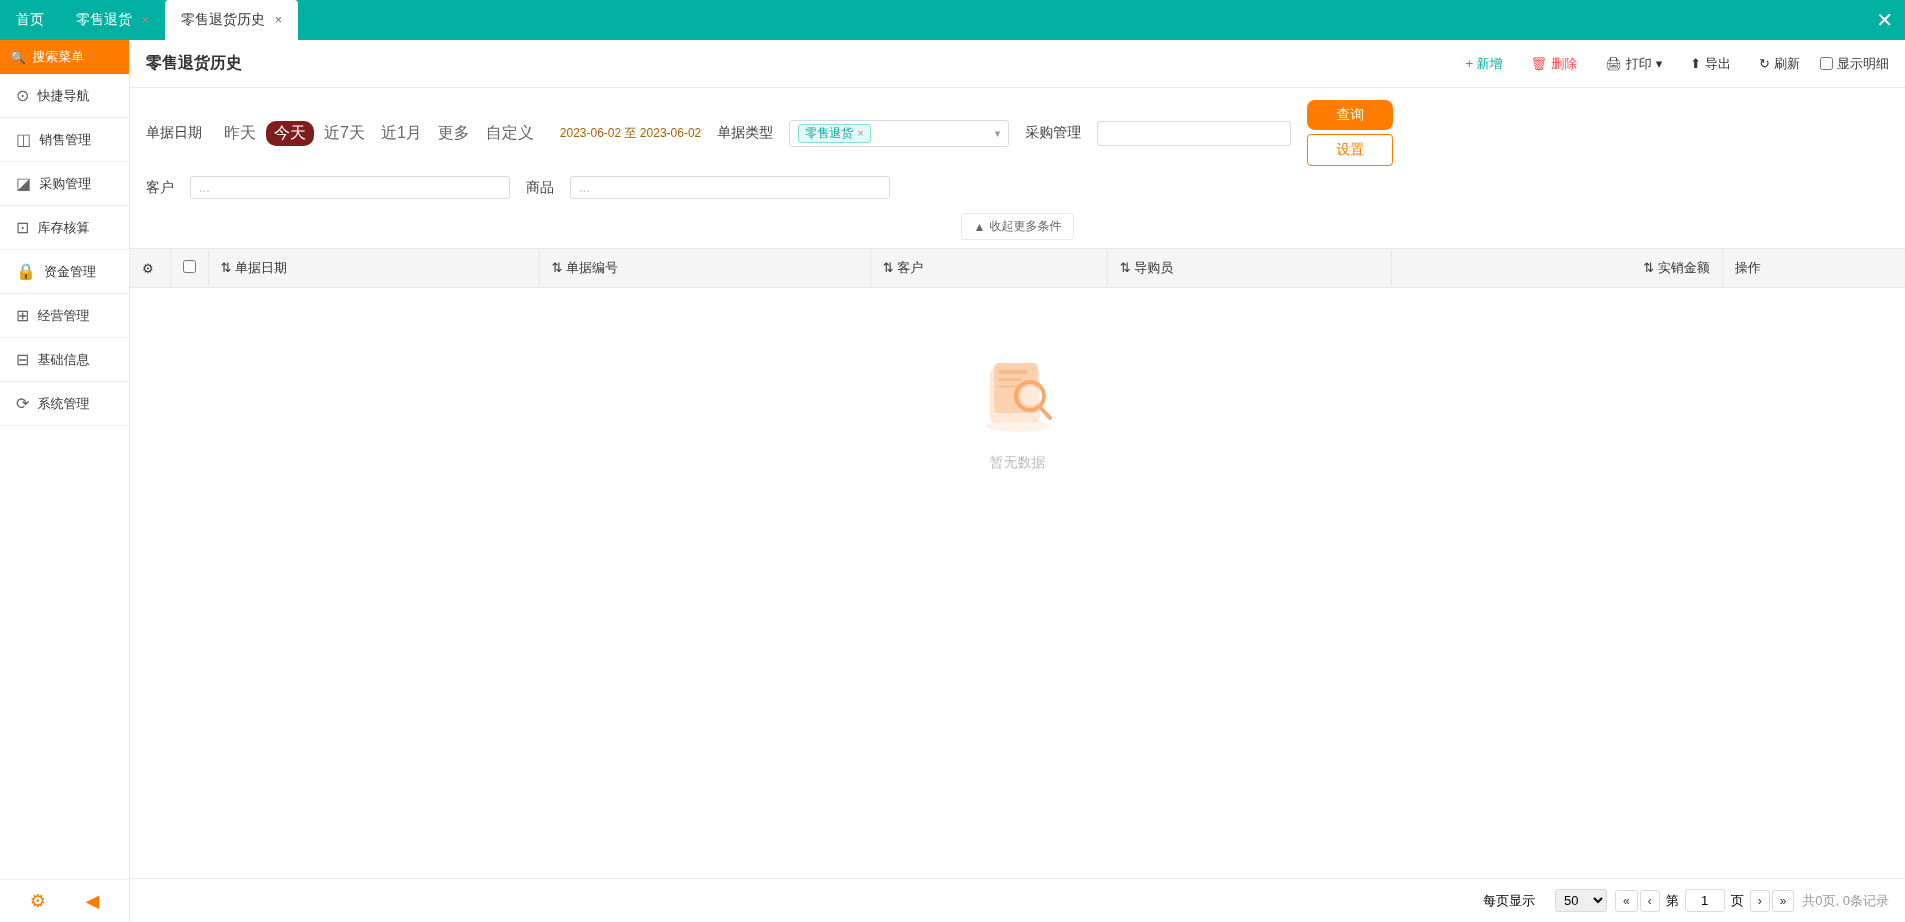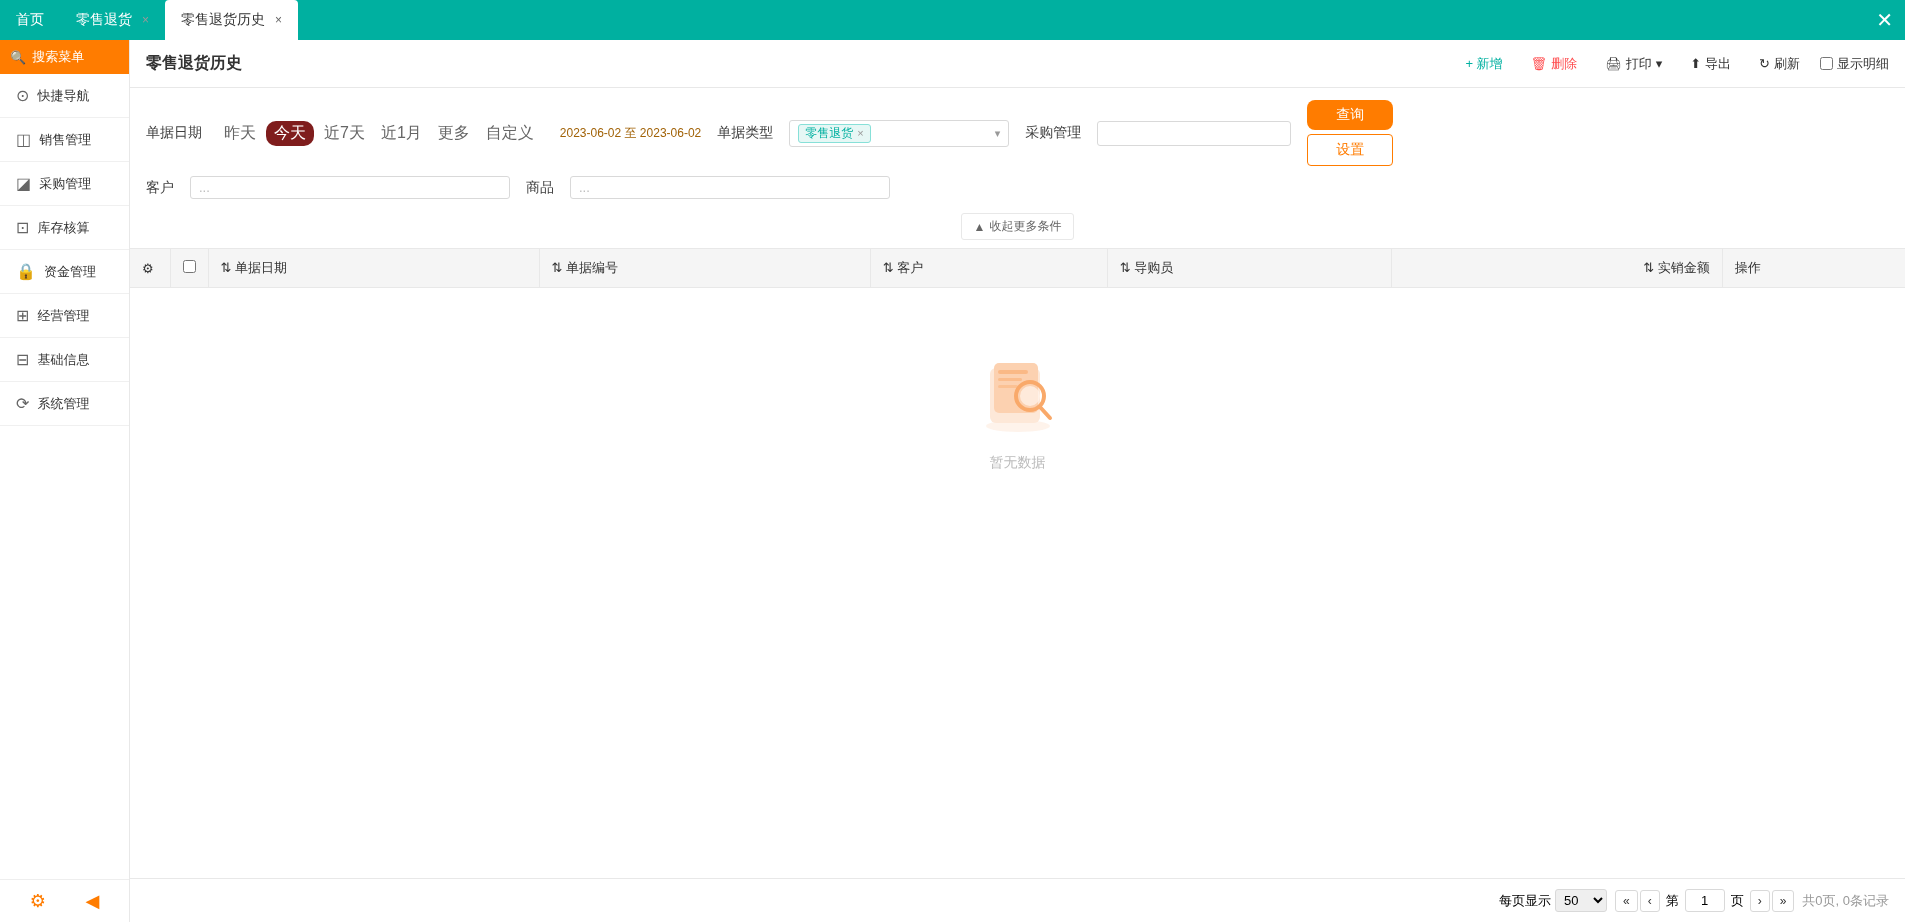--- a/index.html
+++ b/index.html
@@ -110,21 +110,21 @@
       display: flex; flex-direction: column; align-items: center; justify-content: center;
       padding: 60px 0; color: #bbb; font-size: 14px; gap: 16px;
     }
 
     
     .pagination-bar {
       display: flex; align-items: center; justify-content: flex-end; gap: 8px;
       background: #fff; padding: 10px 16px; border-top: 1px solid #e8e8e8; font-size: 13px; flex-shrink: 0;
     }
     .page-size-select {
-      display: flex; align-items: center; gap: 4px; justify-content: flex-end;
+      display: flex; align-items: center; gap: 20px; justify-content: flex-end;
     }
     .page-size-select select { border: 1px solid #d9d9d9; border-radius: 3px; padding: 2px 4px; font-size: 13px; }
     .page-nav { display: flex; align-items: center; gap: 2px; }
     .page-nav-btn {
       border: 1px solid #d9d9d9; background: #fff; padding: 3px 7px; border-radius: 3px;
       cursor: pointer; font-size: 12px; color: #333;
     }
     .page-nav-btn:disabled { color: #ccc; cursor: not-allowed; }
     .page-input { width: 40px; border: 1px solid #d9d9d9; border-radius: 3px; text-align: center; padding: 3px; font-size: 13px; }
     .page-info { color: #999; font-size: 13px; }

